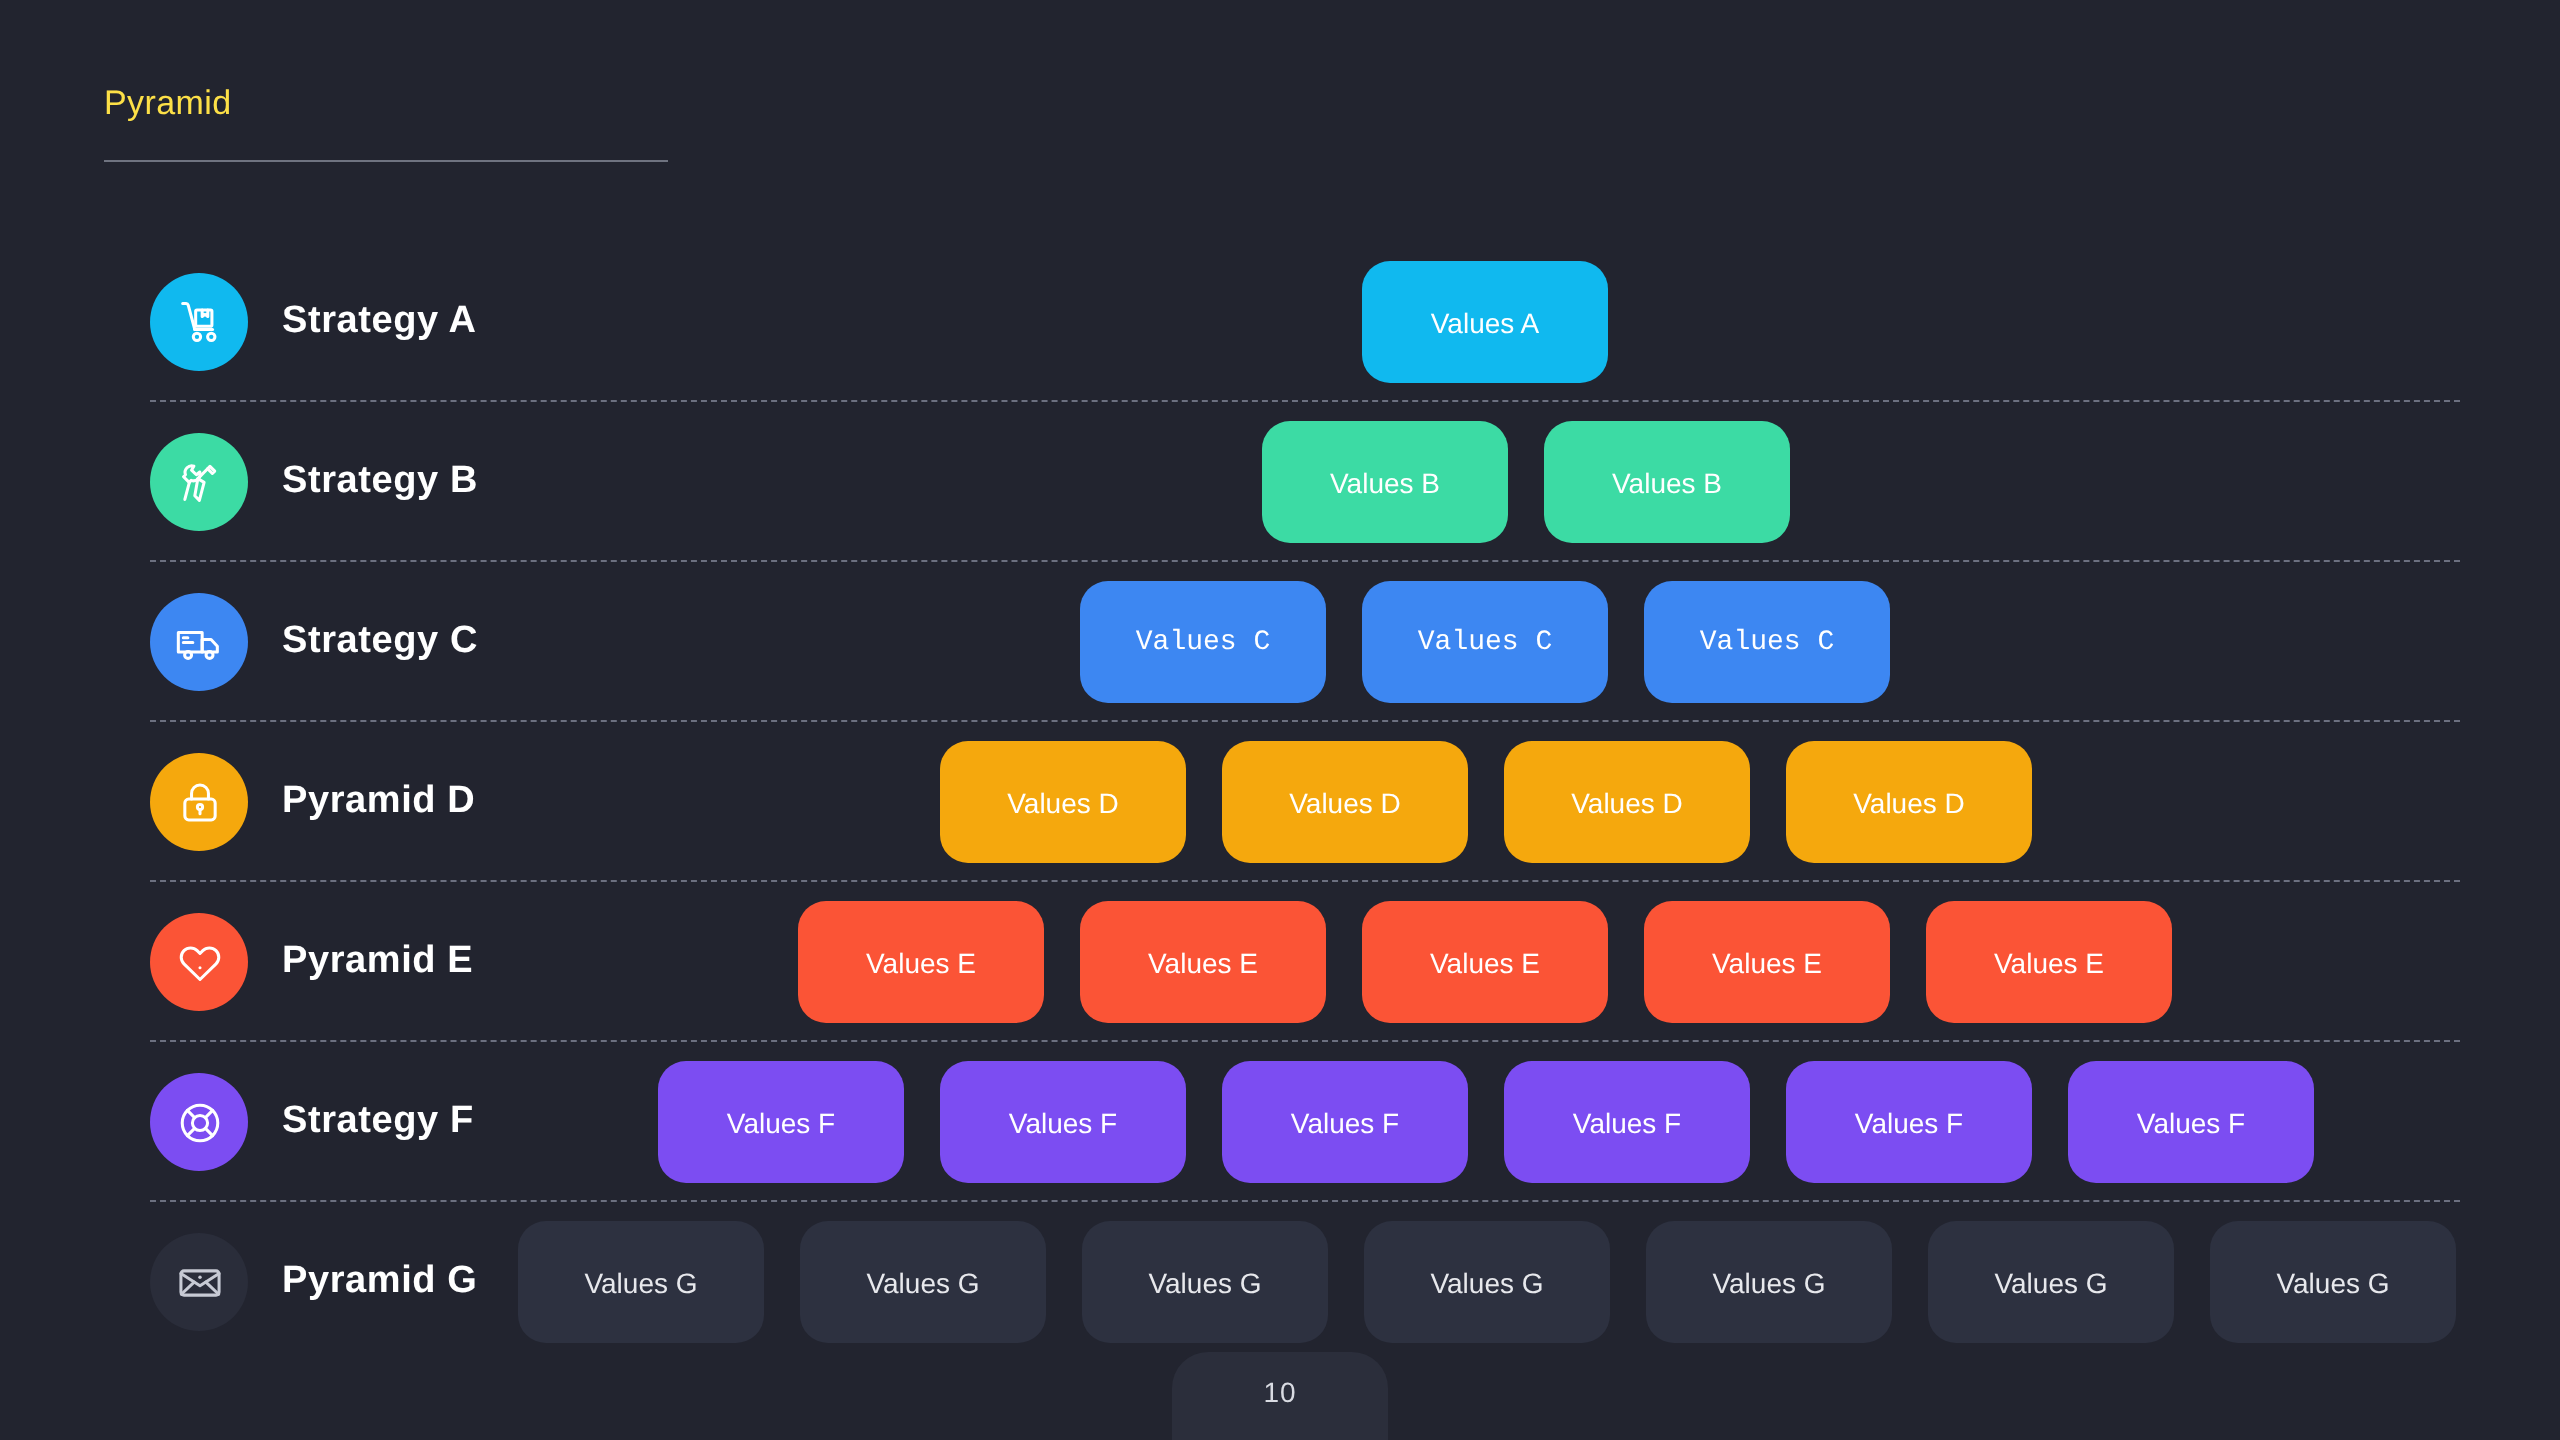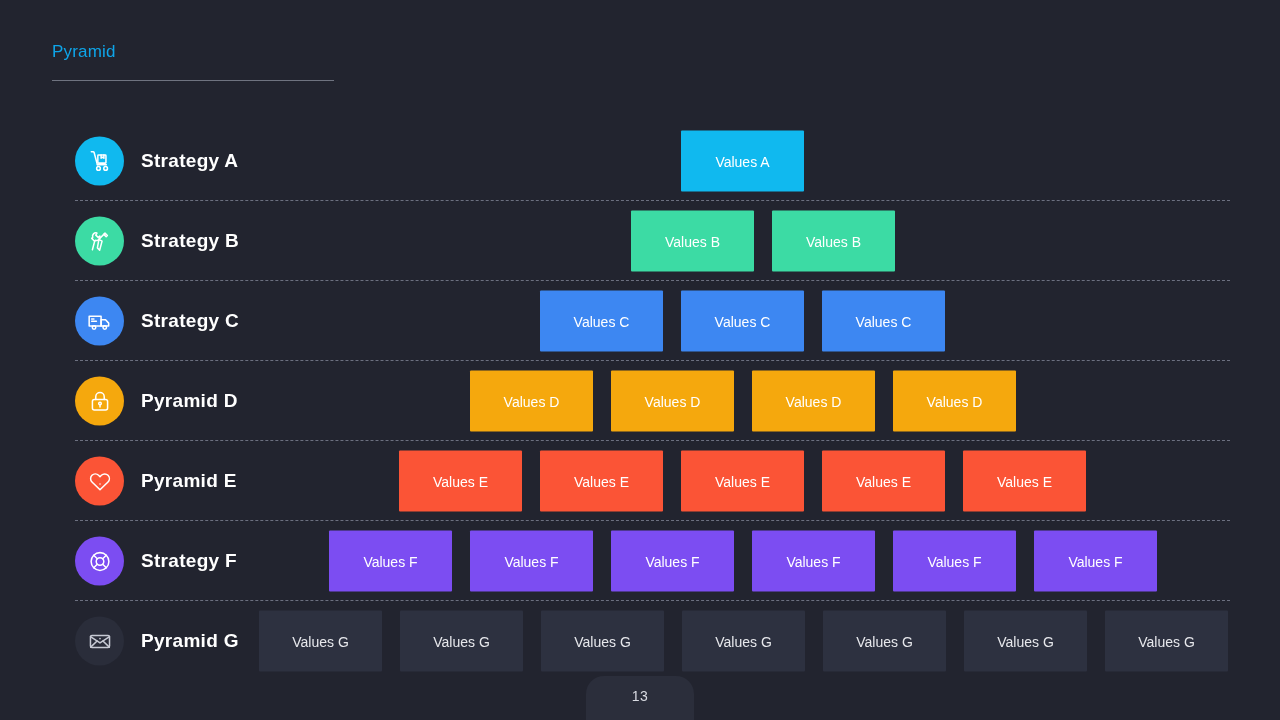--- a/index.html
+++ b/index.html
@@ -11,21 +11,21 @@
   }
   #slide {
     position:relative;
     width:1280px; height:720px;
     background:#22242f;
   }
 
   
   #title-block { position:absolute; left:52px; top:38px; width:282px; }
   #title-text {
-    font-size:17px; color:#0ea5e9; font-weight:400;
+    font-size:17px; color:#fde047; font-weight:400;
     letter-spacing:.2px; line-height:28px;
   }
   #title-rule {
     margin-top:14px; height:1px; width:282px;
     background:#6f7380;
   }
 
   
   #rows { position:absolute; left:12px; top:121px; width:1280px; }
   .row {
@@ -65,21 +65,21 @@
   
   .bars {
     position:absolute;
     top:50%;
     transform:translateY(-50%);
     display:flex;
     gap:18px;
   }
   .bar {
     height:61px;
-    border-radius:1px;
+    border-radius:14px;
     display:flex; align-items:center; justify-content:center;
     color:#ffffff;
     font-size:14px;
     font-weight:400;
     white-space:nowrap;
   }
   .bar.muted { color:#e7e8ec; }
 
   
   #page-tab {
@@ -145,21 +145,21 @@
         <div class="icon-badge" style="background: rgb(61, 135, 242);">
           <svg width="26" height="26" viewBox="0 0 24 24" fill="none" stroke="#fff" stroke-width="1.4" stroke-linecap="round" stroke-linejoin="round">
       <path d="M2 7.2h11v9H2z"></path>
       <path d="M13 10.4h4.1l2.9 3.1v2.7H13z"></path>
       <circle cx="6.5" cy="17.5" r="1.6"></circle>
       <circle cx="16.4" cy="17.5" r="1.6"></circle>
       <path d="M4.3 9.6h2.1M4.3 11.8h4.4"></path>
     </svg>
         </div>
         <div class="row-label">Strategy C</div>
-        <div class="bars" style="left: 528px;">
+        <div class="bars" style="left: 528px; font-family: Liberation Mono, monospace;">
           <div class="bar" style="width: 123px; background: rgb(61, 135, 242);">Values C</div>
           <div class="bar" style="width: 123px; background: rgb(61, 135, 242);">Values C</div>
           <div class="bar" style="width: 123px; background: rgb(61, 135, 242);">Values C</div>
         </div>
         <div class="row-divider"></div>
       </div>
       <div class="row">
         <div class="icon-badge" style="background: rgb(245, 168, 13);">
           <svg width="26" height="26" viewBox="0 0 24 24" fill="none" stroke="#fff" stroke-width="1.4" stroke-linecap="round" stroke-linejoin="round">
       <rect x="5" y="10.2" width="14" height="9.6" rx="1.8"></rect>
@@ -229,16 +229,16 @@
           <div class="bar muted" style="width: 123px; background: rgb(45, 49, 64);">Values G</div>
           <div class="bar muted" style="width: 123px; background: rgb(45, 49, 64);">Values G</div>
           <div class="bar muted" style="width: 123px; background: rgb(45, 49, 64);">Values G</div>
           <div class="bar muted" style="width: 123px; background: rgb(45, 49, 64);">Values G</div>
           <div class="bar muted" style="width: 123px; background: rgb(45, 49, 64);">Values G</div>
         </div>
       </div>
     </div>
 
   <div id="page-tab">
-    <span id="page-number">13</span>
+    <span id="page-number">10</span>
   </div>
 
 </div>
 
 </body></html>

